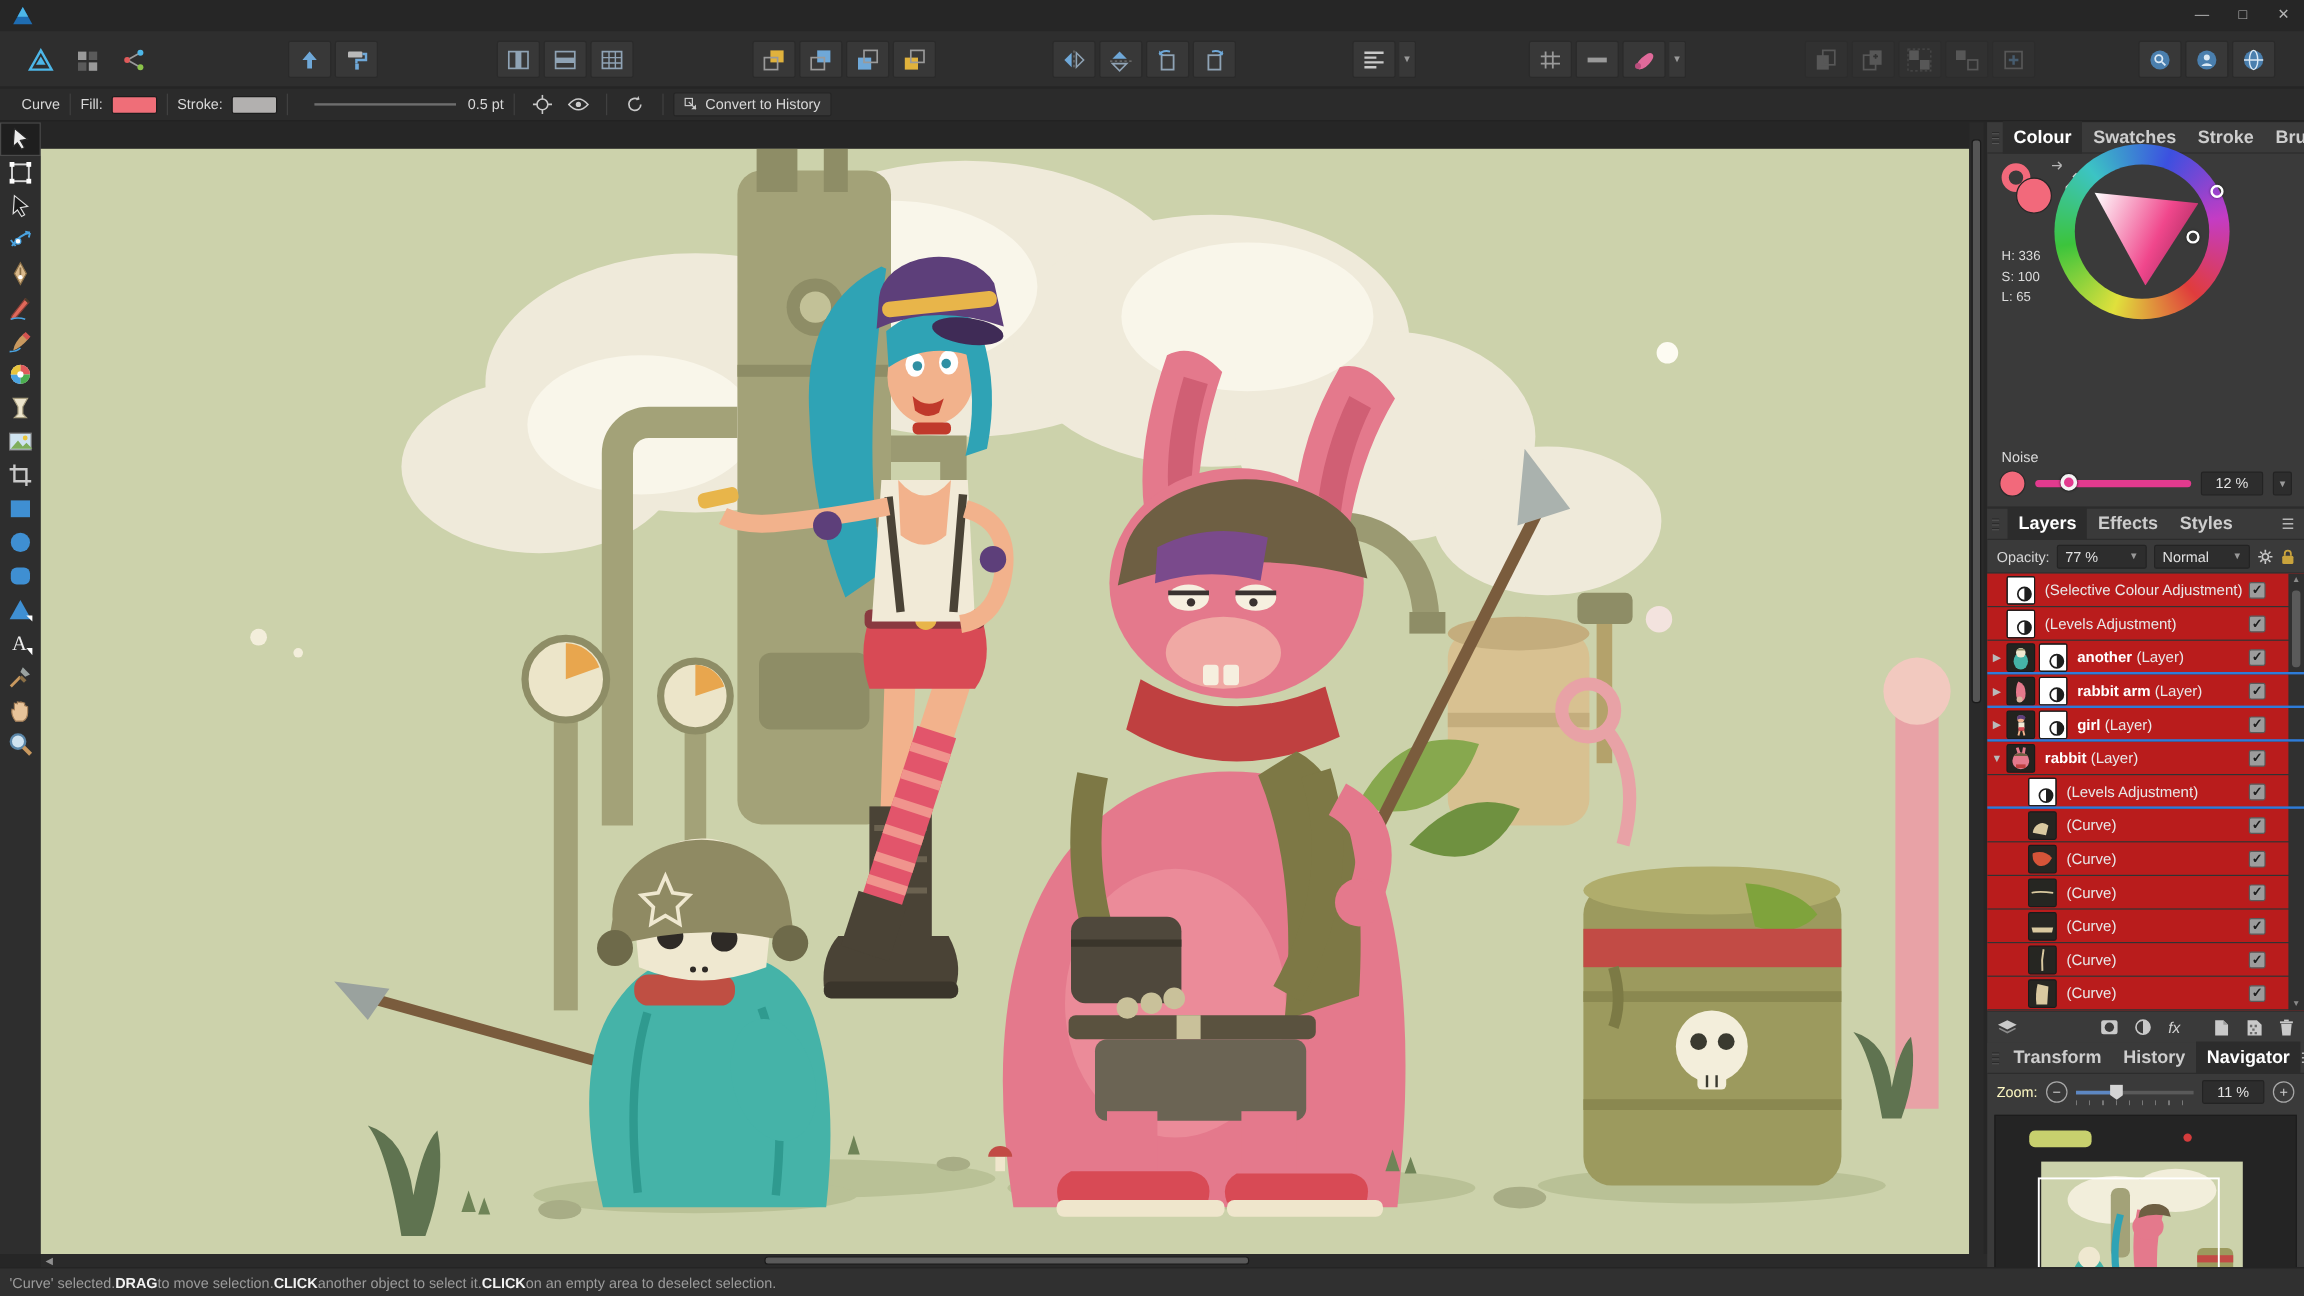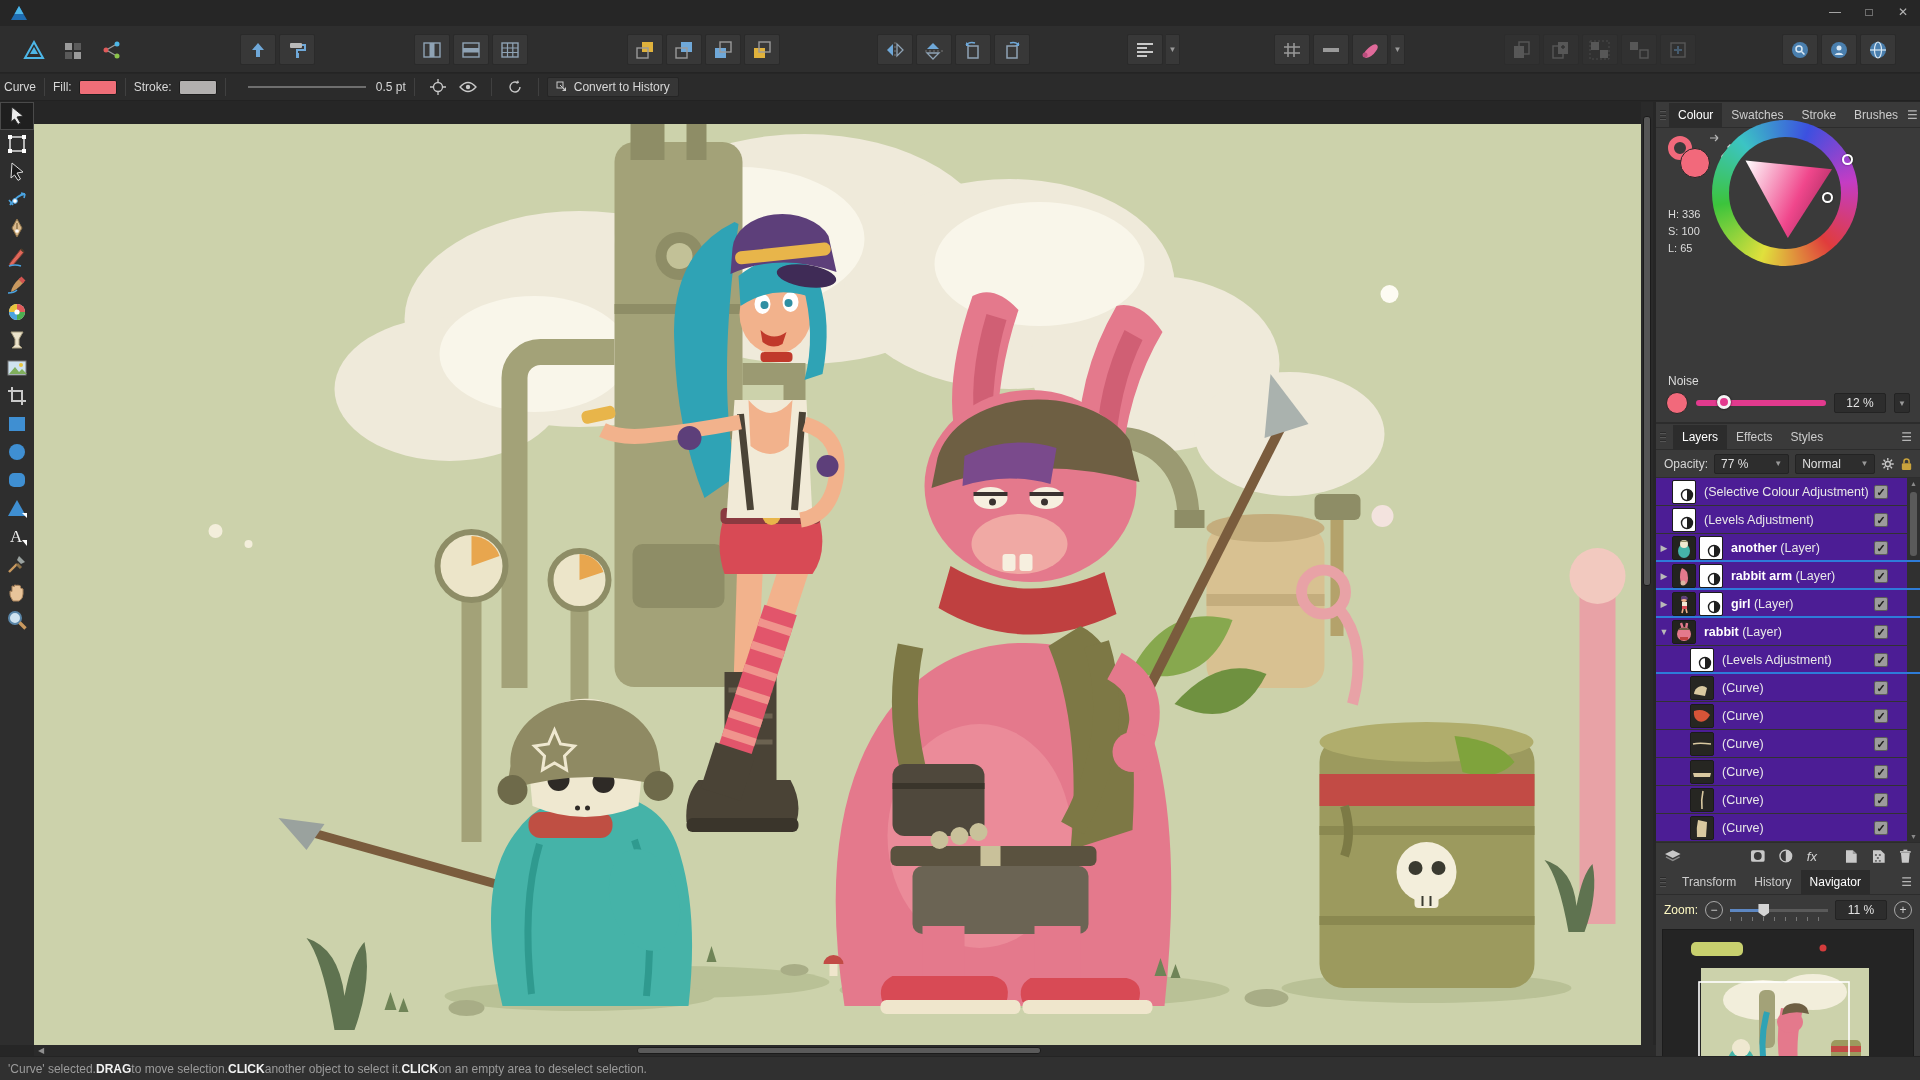--- a/index.html
+++ b/index.html
@@ -54,21 +54,21 @@
   .hscroll .thumb { position:absolute; left:603px; top:2px; width:404px; height:7px; background:#5a5a5a; border-radius:3px; }
   .scroll-arrow { position:absolute; color:#8f8f8f; font-size:8px; top:1px; }
   .vscroll { position:absolute; left:1641px; top:0; width:12px; height:943px; background:#2a2a2a; }
   .vscroll .thumb { position:absolute; left:2px; top:14px; width:8px; height:470px; background:#555; border-radius:3px; }
 
   
   .rightcol { position:absolute; left:1656px; top:0; width:264px; height:954px; background:#3a3a3a; }
   .panel-tabs { display:flex; align-items:center; height:26px; background:#3a3a3a; border-bottom:1px solid #2c2c2c; }
   .grip { width:10px; display:flex; flex-direction:column; gap:2px; margin:0 3px 0 4px; }
   .grip i { display:block; width:6px; height:2px; background:#2a2a2a; border-bottom:1px solid #555; }
-  .ptab { padding:5px 9px; font-size:12px; color:#cdcdcd; }
+  .ptab { padding:5px 9px; font-size:15px; color:#cdcdcd;font-weight:bold; }
   .ptab.active { background:#2c2c2c; color:#fff; }
   .hamburger { margin-left:auto; margin-right:8px; color:#b5b5b5; font-size:12px; }
 
   
   .colour-body { position:relative; height:240px; }
   .hsl { position:absolute; left:12px; top:78px; line-height:17px; color:#dcdcdc; font-size:11px; }
   .wheel { position:absolute; left:56px; top:-8px; width:146px; height:146px; border-radius:50%;
     background:conic-gradient(from 140deg, #e03c3c,#e0e03c,#3cc43c,#3cc4c4,#3c50e0,#c43cc4,#e03c3c); }
   .wheel::after { content:""; position:absolute; left:17px; top:17px; width:112px; height:112px; border-radius:50%; background:#3a3a3a; }
   .tri { position:absolute; left:84px; top:22px; width:92px; height:88px;
@@ -85,21 +85,21 @@
   .value-box { width:52px; height:20px; background:#2d2d2d; border:1px solid #232323; border-radius:2px;
     color:#e3e3e3; font-size:12px; display:flex; align-items:center; justify-content:center; }
   .mini-drop { width:16px; height:20px; background:#2d2d2d; border:1px solid #232323; border-radius:2px;
     color:#9a9a9a; font-size:8px; display:flex; align-items:center; justify-content:center; }
 
   
   .opacity-row { display:flex; align-items:center; height:28px; padding:0 8px; gap:6px; border-bottom:1px solid #2e2e2e; }
   .dd { height:20px; background:#2d2d2d; border:1px solid #232323; border-radius:2px; color:#e0e0e0;
     display:flex; align-items:center; padding:0 6px; gap:6px; font-size:12px; }
   .dd .caret { margin-left:auto; color:#999; font-size:8px; }
-  .layer-list { position:relative; height:364px; overflow:hidden; background:#4c1d95; }
+  .layer-list { position:relative; height:364px; overflow:hidden; background:#b91c1c; }
   .layer-row { position:relative; height:28px; display:flex; align-items:center; border-bottom:1px solid #323232; }
   .layer-row .sel-line { position:absolute; left:0; right:0; bottom:-1px; height:2px; background:#2e7bd9; z-index:2; }
   .expander { width:16px; text-align:center; color:#b9b9b9; font-size:9px; flex:none; }
   .thumb { width:24px; height:24px; border:1px solid #1b1b1b; border-radius:2px; flex:none; margin-right:3px; background:#262626; overflow:hidden; }
   .lname { margin-left:5px; color:#e8e8e8; font-size:12.5px; white-space:nowrap; }
   .lname b { color:#fff; }
   .lcheck { position:absolute; right:32px; top:7px; width:14px; height:14px; background:#9c9c9c;
     border:1px solid #5a5a5a; border-radius:2px; color:#1c1c1c; font-size:11px; font-weight:bold;
     line-height:12px; text-align:center; }
   .list-scroll { position:absolute; right:0; top:0; width:13px; height:100%; background:#303030; }
@@ -334,21 +334,21 @@
         <svg width="22" height="20" viewBox="0 0 22 20">
           <circle cx="11" cy="10" r="8" fill="#4a7fae"></circle>
           <ellipse cx="11" cy="10" rx="3.5" ry="8" fill="none" stroke="#dbe9f4" stroke-width="1.2"></ellipse>
           <path d="M3 10h16" stroke="#dbe9f4" stroke-width="1.2"></path>
         </svg>
       </div>
     </div>
   </div>
 
 <div class="contextbar">
-  <span class="ctx-label" style="margin-left:4px;text-align:right;">Curve</span>
+  <span class="ctx-label" style="margin-left:18px;text-align:right;">Curve</span>
   <span class="ctx-sep"></span>
   <span class="ctx-label">Fill:</span>
   <span class="swatch" style="background:#ef6e78;"></span>
   <span class="ctx-sep"></span>
   <span class="ctx-label">Stroke:</span>
   <span class="swatch" style="background:#b2b0af;"></span>
   <span class="ctx-sep"></span>
   <span class="stroke-slider"></span>
   <span class="ctx-label">0.5 pt</span>
   <span class="ctx-sep"></span>

